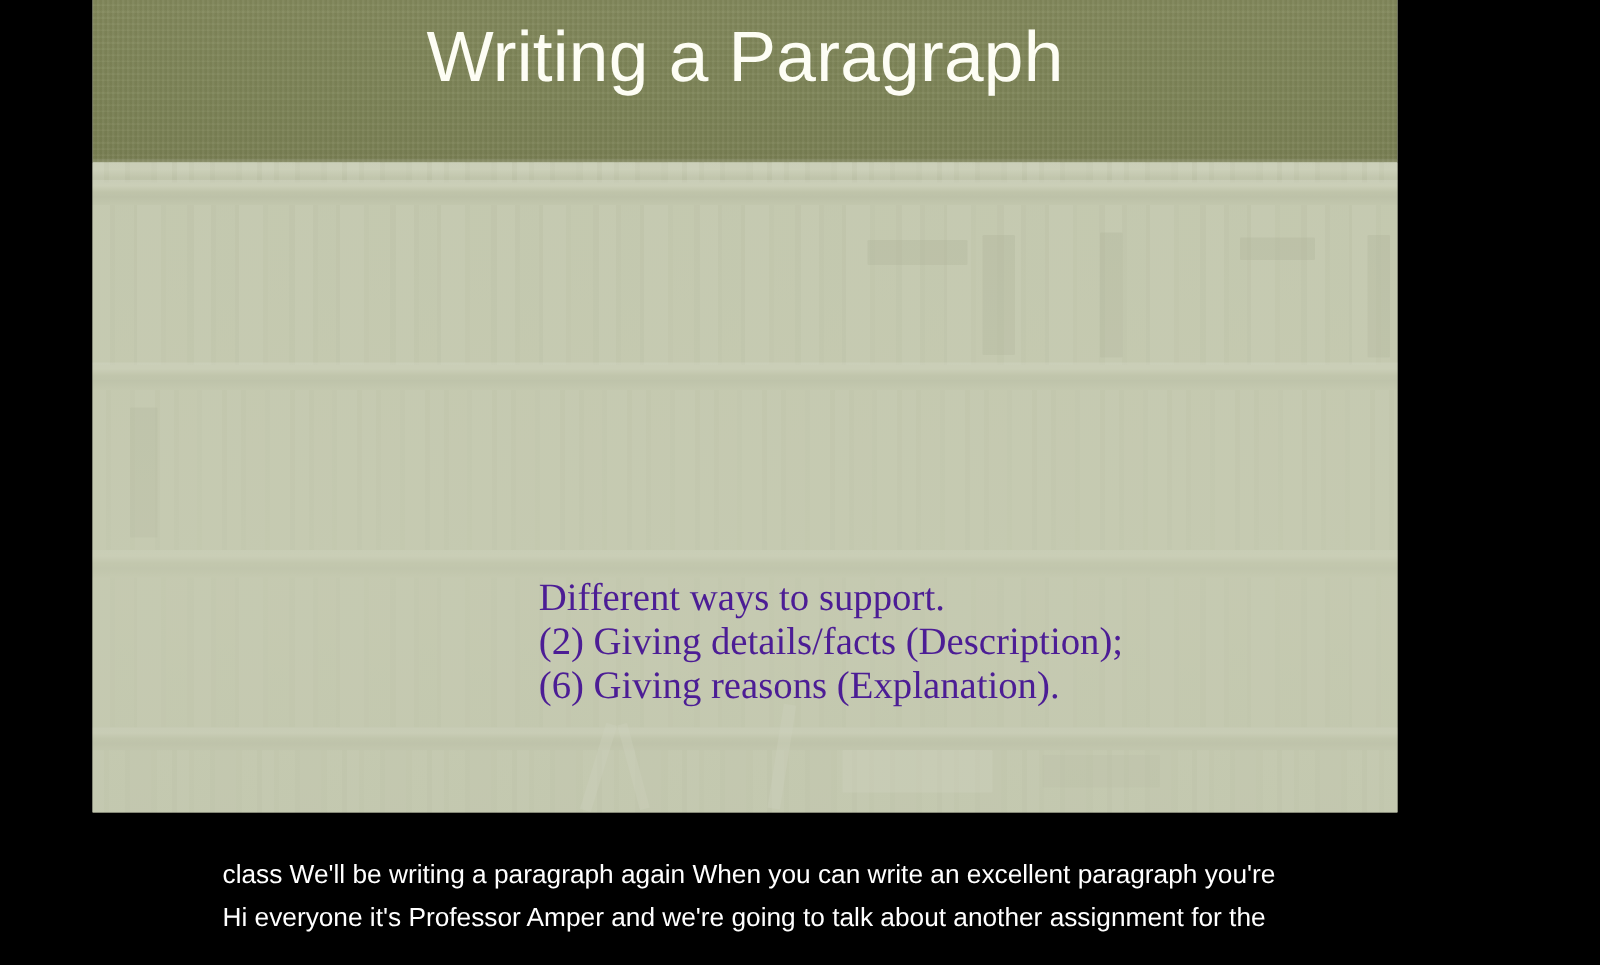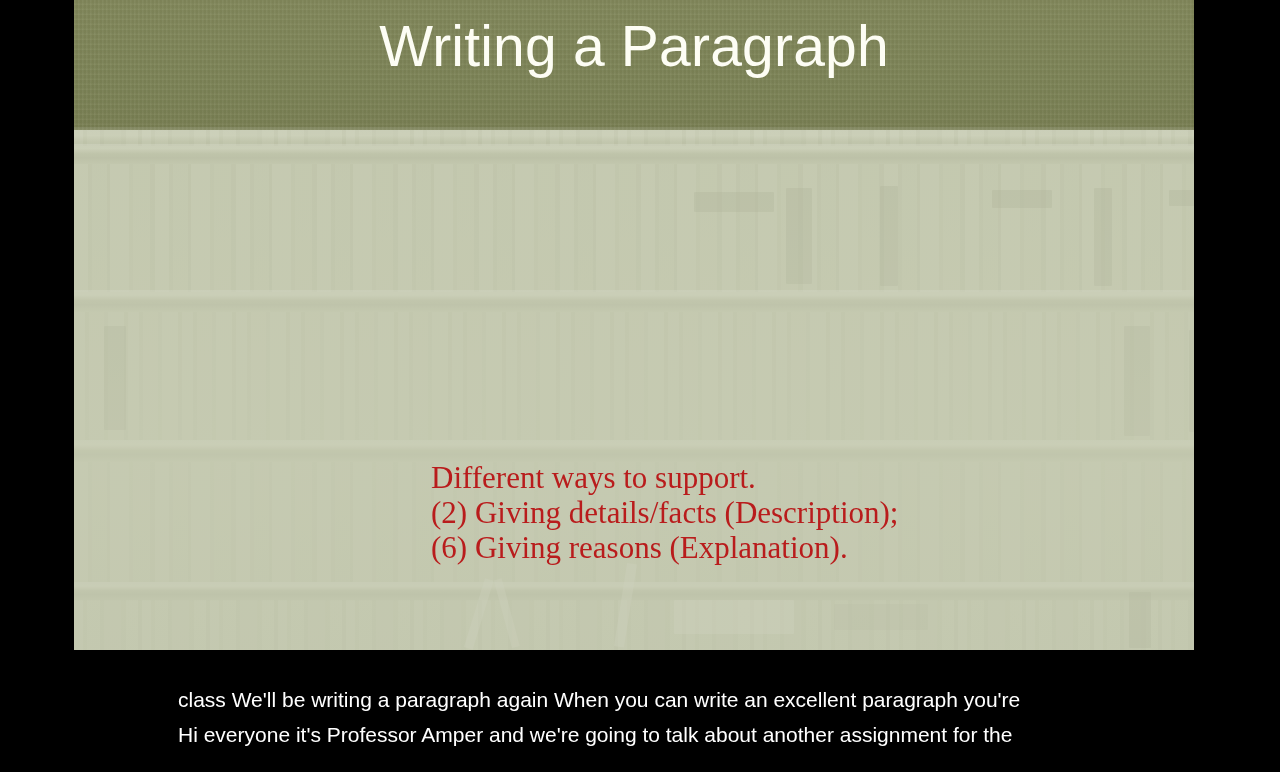--- a/index.html
+++ b/index.html
@@ -20,24 +20,25 @@
     position: absolute;
     inset: 0;
     background: #000000;
   }
 
   
   #slide {
     position: absolute;
     left: 74px;
     top: 0px;
-    width: 1120px;
+    width: 1015px;
     height: 650px;
     overflow: hidden;
     background: #c3c7b0;
+    padding-left: 29px;
   }
 
   
   #title-band {
     position: absolute;
     left: 0;
     top: 0;
     width: 100%;
     height: 130px;
     background:
@@ -178,21 +179,21 @@
   }
   #photo-tint {
     position: absolute;
     inset: 0;
     background: rgba(190,195,168,0.34);
   }
 
   
   .body-text {
     position: absolute;
-    color: #b91c1c;
+    color: #4c1d95;
     font-family: "Liberation Serif", serif;
     font-weight: 400;
     white-space: nowrap;
   }
   #block-support {
     left: 357px;
     top: 330px;
     font-size: 31px;
     line-height: 35px;
   }

